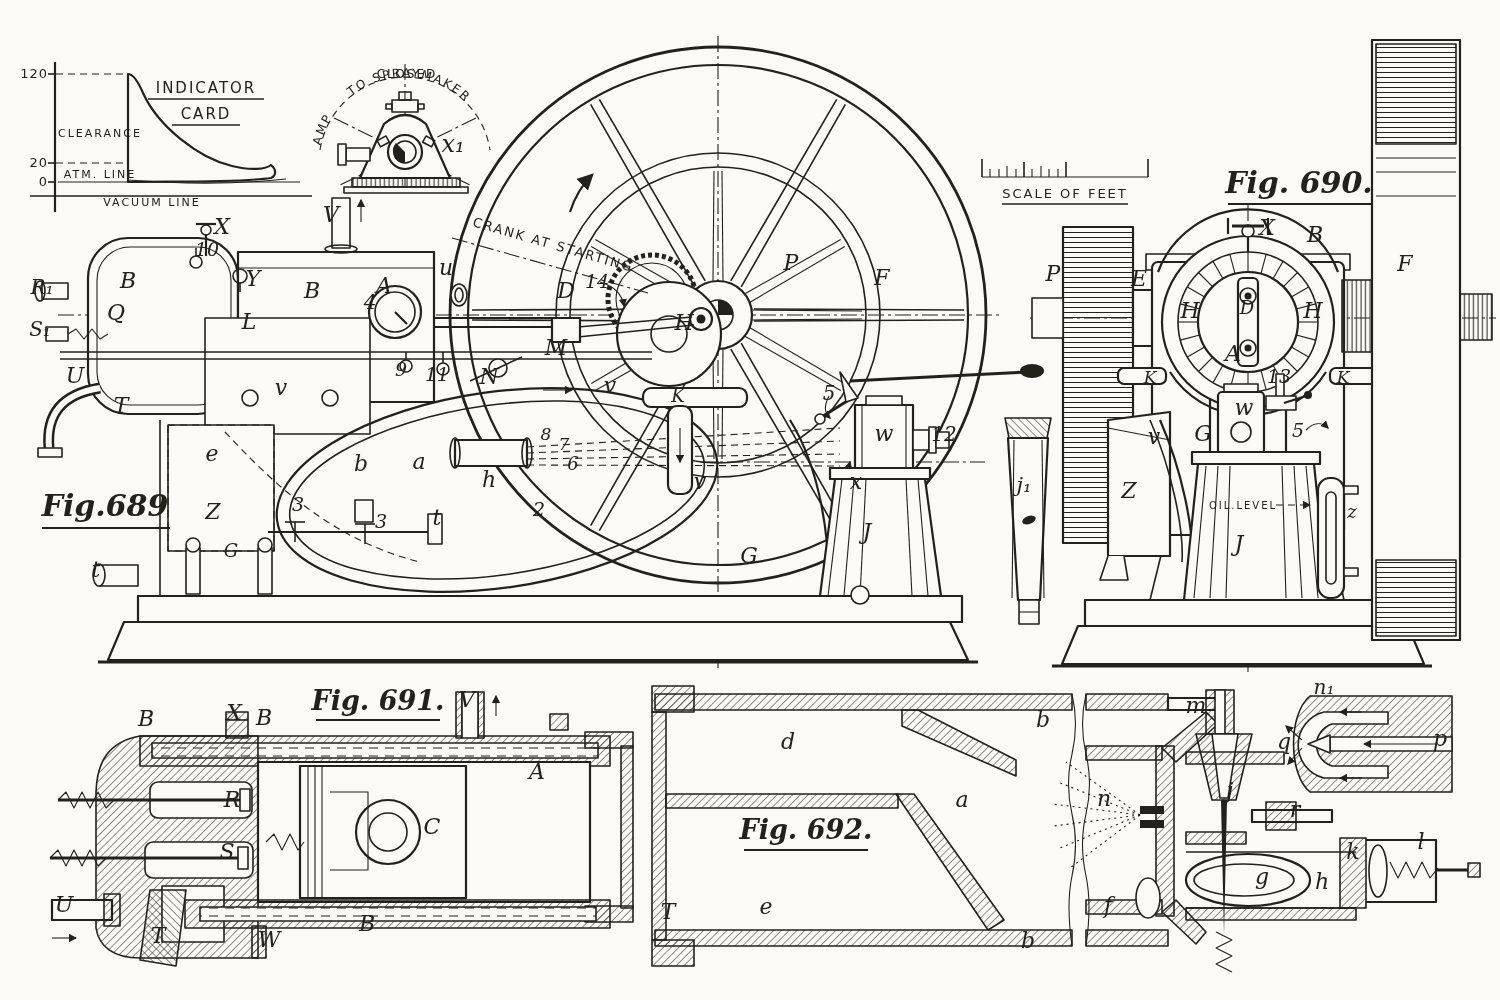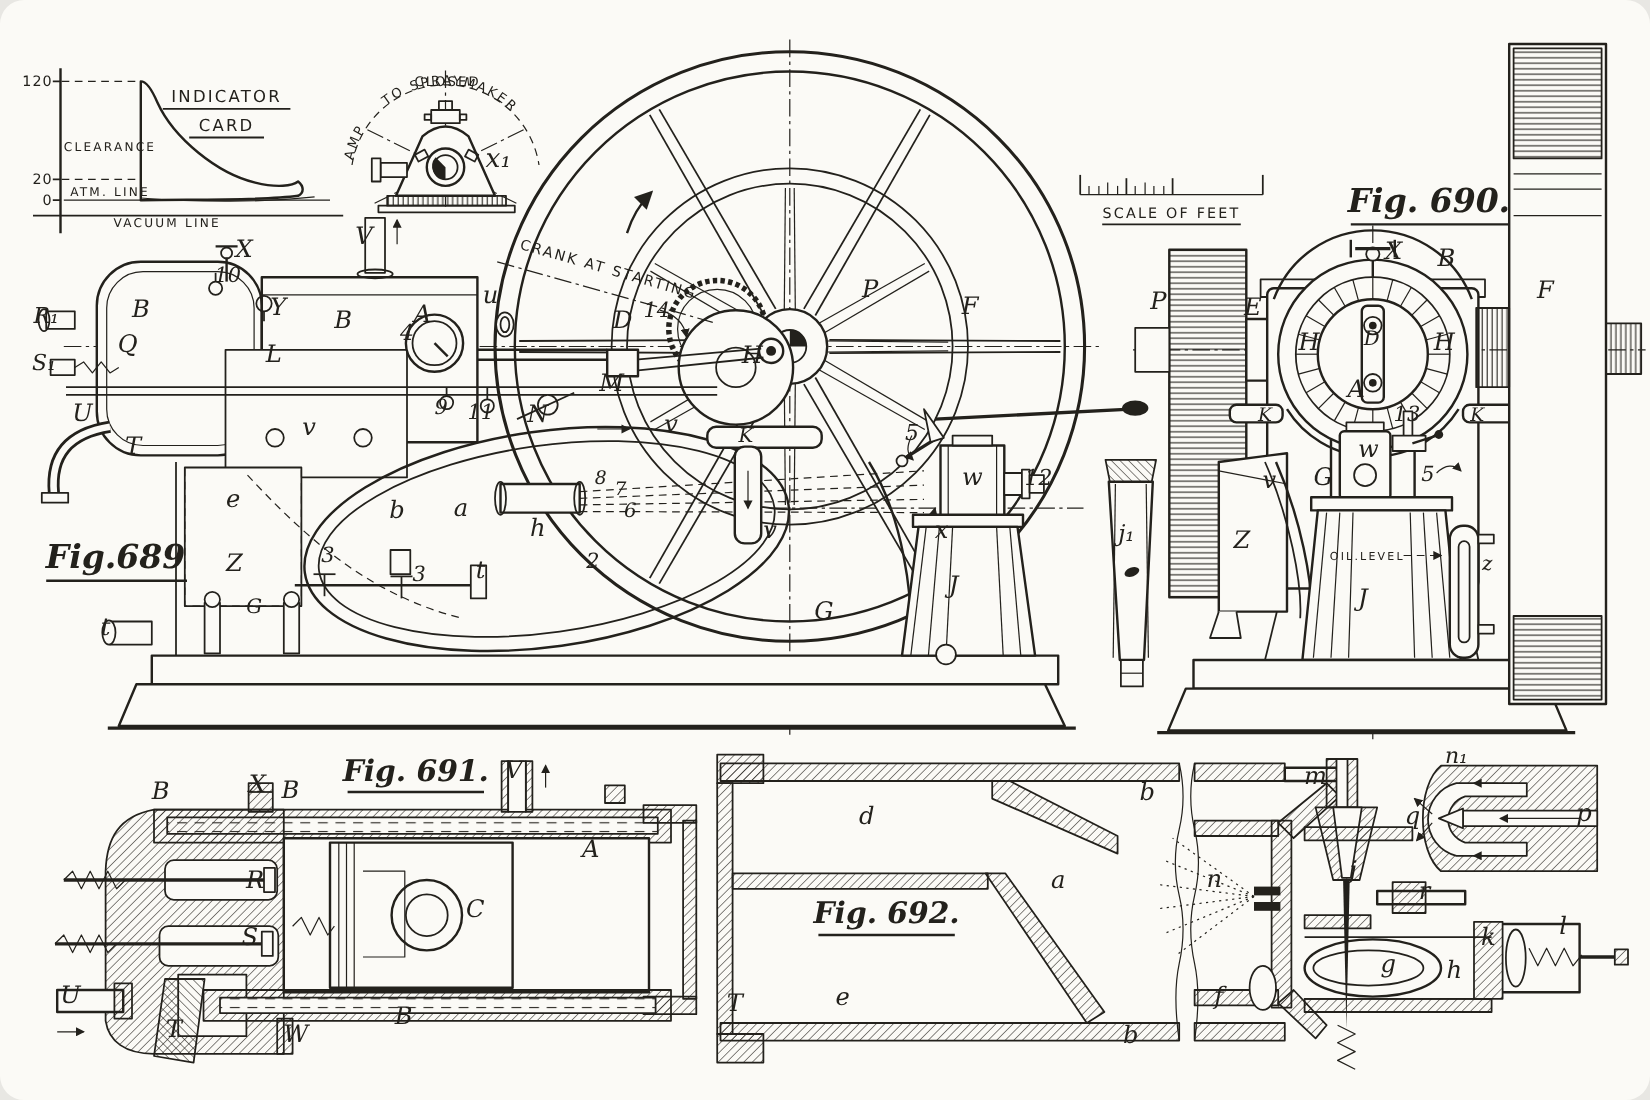--- a/index.html
+++ b/index.html
@@ -1,17 +1,17 @@
 <!DOCTYPE html>
 <html><head>
 <meta charset="utf-8">
 <style>
   :root{ --ink:#23211c; --paper:#fbfaf6; }
   html,body{margin:0;padding:0;background:#e8e7e3;}
-  .sheet{width:1500px;height:1000px;background:var(--paper);margin:0 auto;position:relative;overflow:hidden;border-radius:22px;}
+  .sheet{width:1500px;height:1000px;background:var(--paper);margin:0 auto;position:relative;overflow:hidden;}
   svg{display:block;}
   svg *{vector-effect:none;}
   text{stroke:none;fill:var(--ink);}
   .pl{font-family:"DejaVu Serif",serif;font-style:italic;font-size:22px;text-anchor:middle;}
   .hand{font-family:"DejaVu Sans",sans-serif;letter-spacing:2px;text-anchor:middle;}
   .h11{font-size:11px;} .h12{font-size:12px;} .h13{font-size:13px;} .h15{font-size:15px;}
   .tick{font-family:"DejaVu Sans",sans-serif;font-size:13px;text-anchor:end;letter-spacing:1px;}
   .figtitle{font-family:"DejaVu Serif",serif;font-style:italic;font-weight:bold;font-size:30px;text-anchor:middle;}
   .figtitle.small{font-size:27px;}
   .subtag{font-family:"DejaVu Serif",serif;font-style:italic;font-size:24px;text-anchor:middle;}

